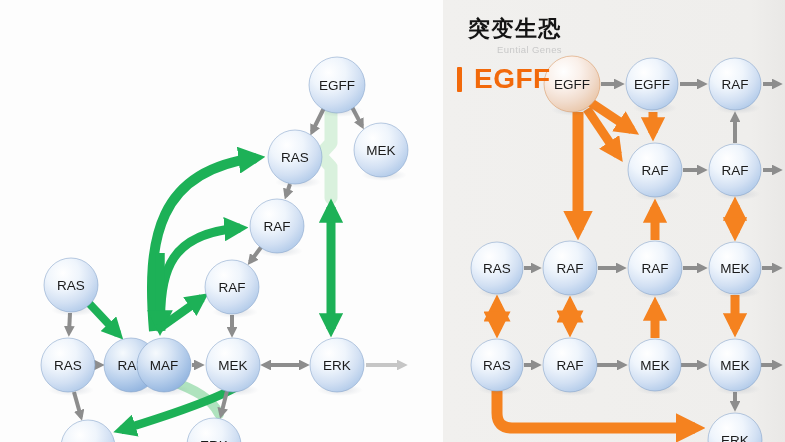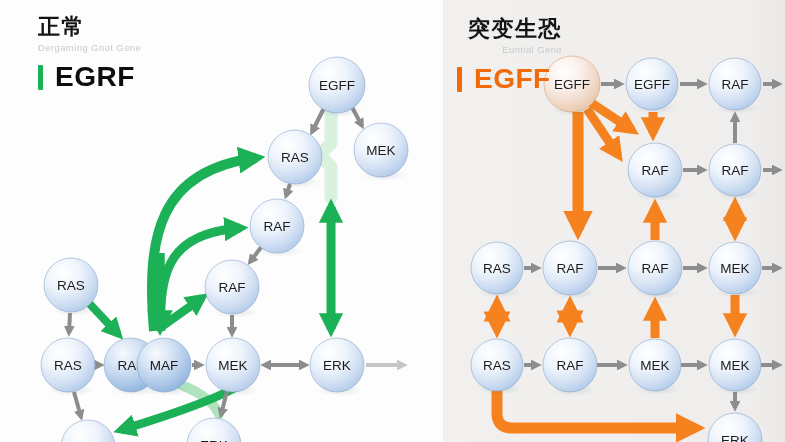--- a/index.html
+++ b/index.html
@@ -292,31 +292,23 @@
       <circle cx="292" cy="365" r="26" fill="url(#Rb)" stroke="rgba(130,160,200,.55)" stroke-width="1"></circle>
       <text x="292" y="369.5" text-anchor="middle" font-size="13.5" fill="#1b1b1b">MEK</text>
       </g>
       <g>
       <ellipse cx="295" cy="465" rx="22.95" ry="6" fill="url(#Rs)"></ellipse>
       <circle cx="292" cy="440" r="27" fill="url(#Rb)" stroke="rgba(130,160,200,.55)" stroke-width="1"></circle>
       <text x="292" y="444.5" text-anchor="middle" font-size="13.5" fill="#1b1b1b">ERK</text>
       </g>
     </svg>
 
-  <div class="hdr" id="hdr-left">
-    <div class="title">正常</div>
-    <div class="subtitle">Dergaming Gnot Gene</div>
-    <div class="gene-row">
-      <div class="gene-bar" id="bar-left" style="background: rgb(29, 177, 87);"></div>
-      <div class="gene-label" id="gene-left" style="color: rgb(13, 13, 13);">EGRF</div>
-    </div>
-  </div>
 
   <div class="hdr" id="hdr-right">
     <div class="title">突变生恐</div>
-    <div class="subtitle">Euntial Gene</div>
+    <div class="subtitle">Euntial Genes</div>
     <div class="gene-row">
       <div class="gene-bar" id="bar-right" style="background: rgb(242, 105, 10);"></div>
       <div class="gene-label" id="gene-right" style="color: rgb(242, 105, 10);">EGFF</div>
     </div>
   </div>
 
 </div>
 
 </body></html>

